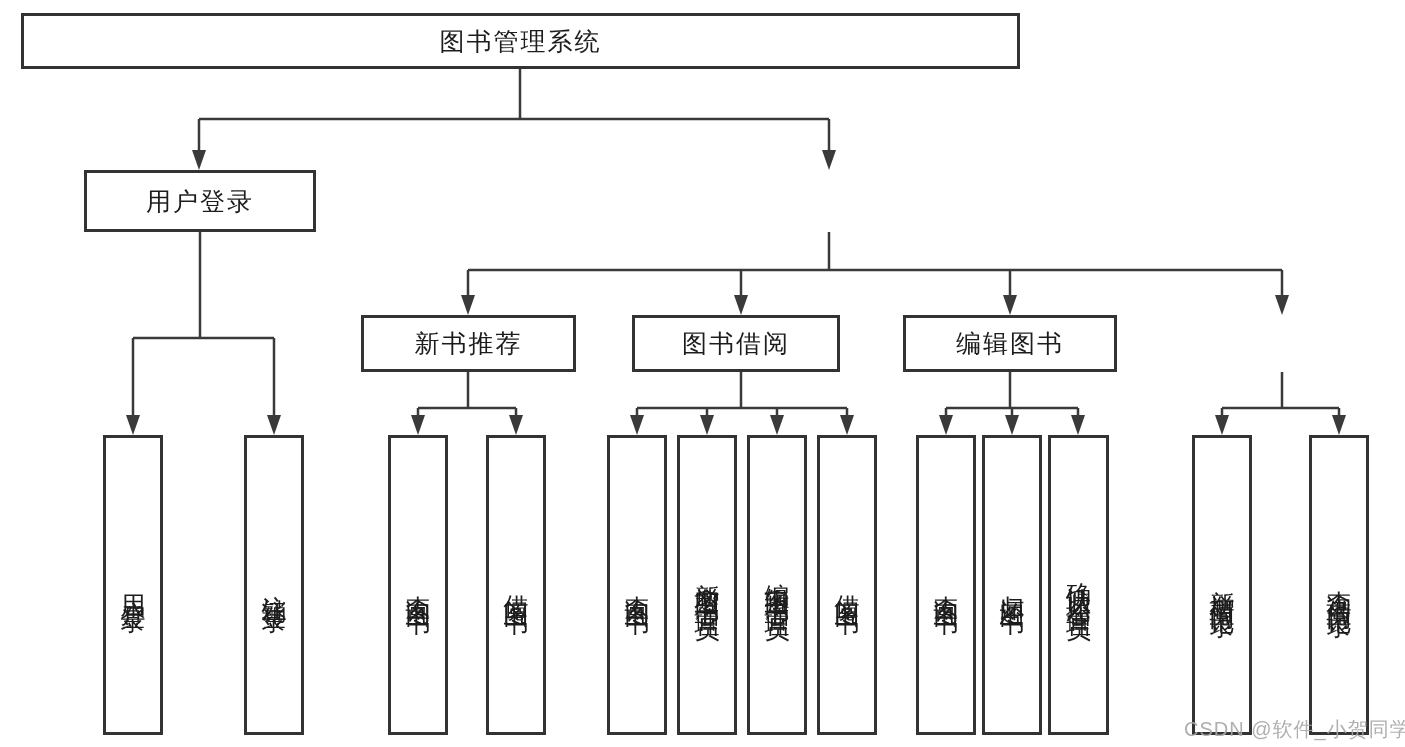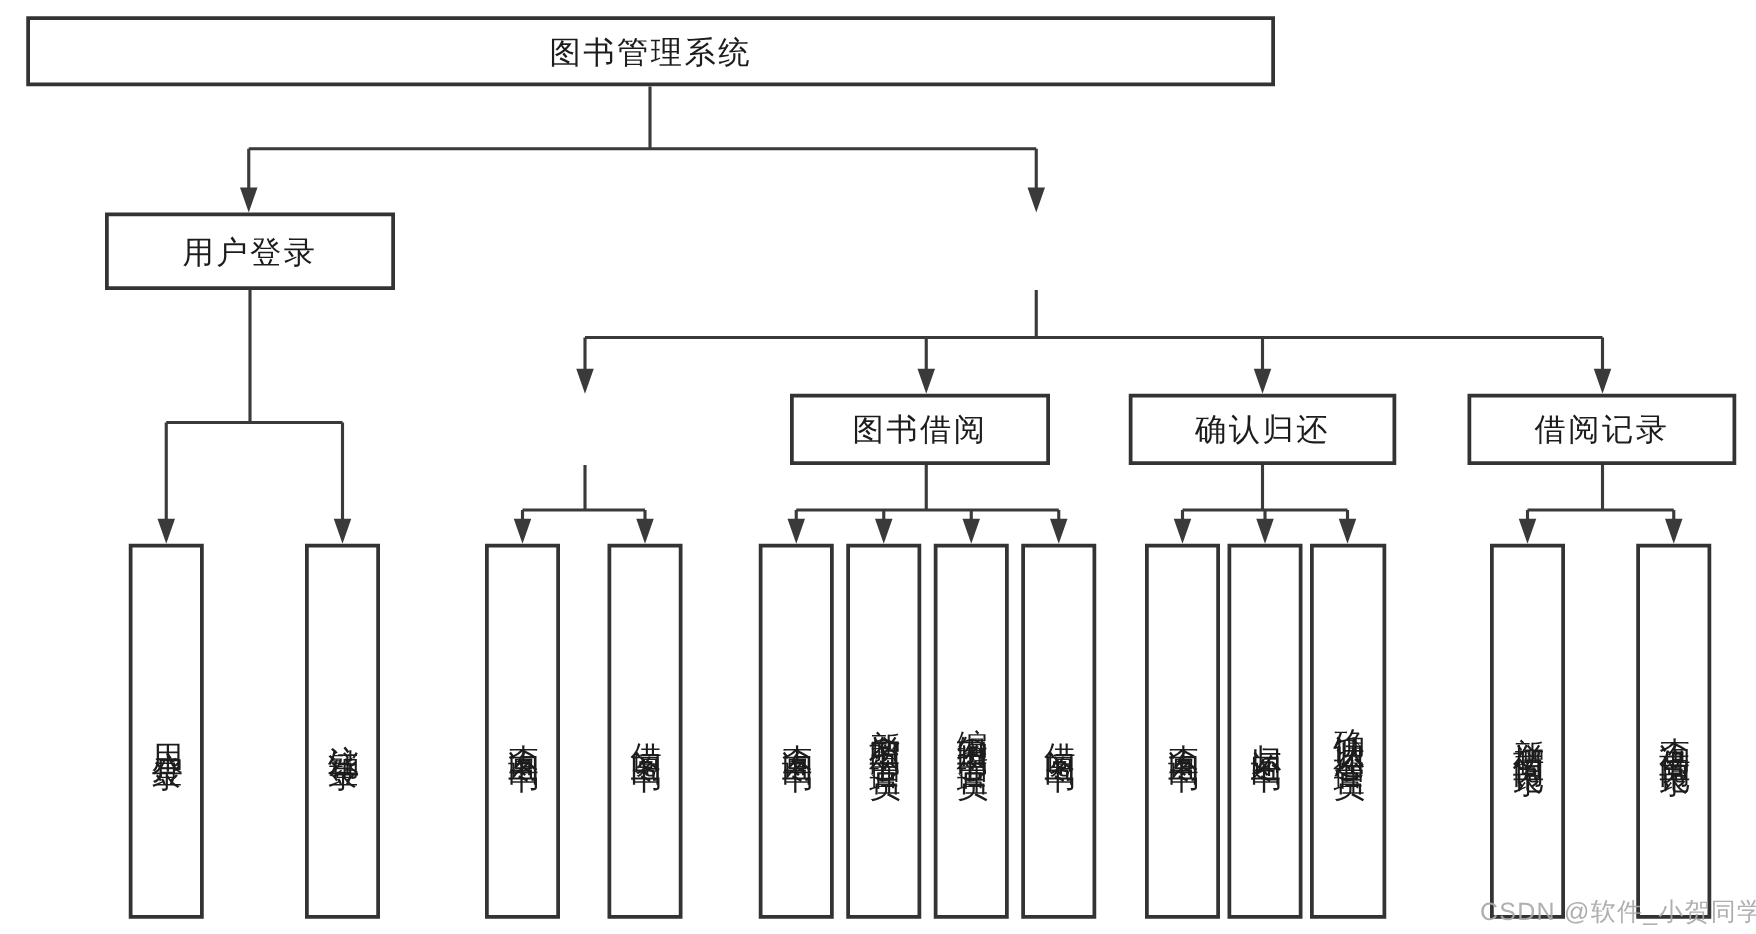--- a/index.html
+++ b/index.html
@@ -93,28 +93,28 @@
   </svg>
 
   <div class="node" style="left:21px;top:13px;width:999px;height:56px">
     <span class="hlbl">图书管理系统</span>
   </div>
 
   <div class="node" style="left:84px;top:170px;width:232px;height:62px">
     <span class="hlbl">用户登录</span>
   </div>
 
+  <div class="node" style="left:361px;top:315px;width:215px;height:57px">
+    <span class="hlbl">新书推荐</span>
+  </div>
   <div class="node" style="left:632px;top:315px;width:208px;height:57px">
     <span class="hlbl">图书借阅</span>
   </div>
   <div class="node" style="left:903px;top:315px;width:214px;height:57px">
-    <span class="hlbl">确认归还</span>
-  </div>
-  <div class="node" style="left:1174px;top:315px;width:215px;height:57px">
-    <span class="hlbl">借阅记录</span>
+    <span class="hlbl">编辑图书</span>
   </div>
 
   <div class="node" style="left:103px;top:435px;width:60px;height:300px">
     <span class="vlbl">用户登录</span>
   </div>
   <div class="node" style="left:244px;top:435px;width:60px;height:300px">
     <span class="vlbl">注销登录</span>
   </div>
 
   <div class="node" style="left:388px;top:435px;width:60px;height:300px">

